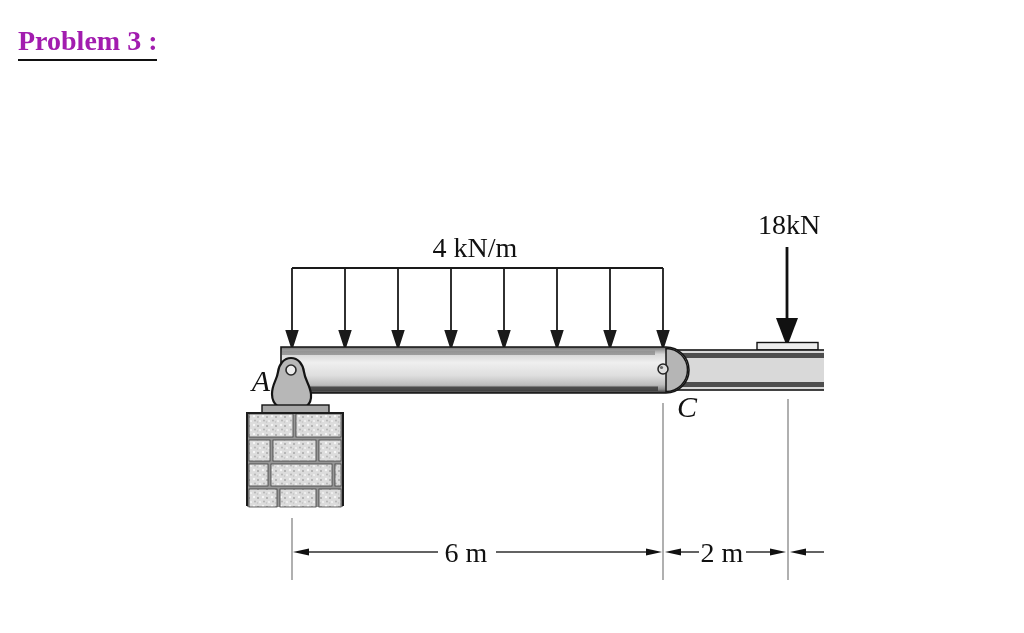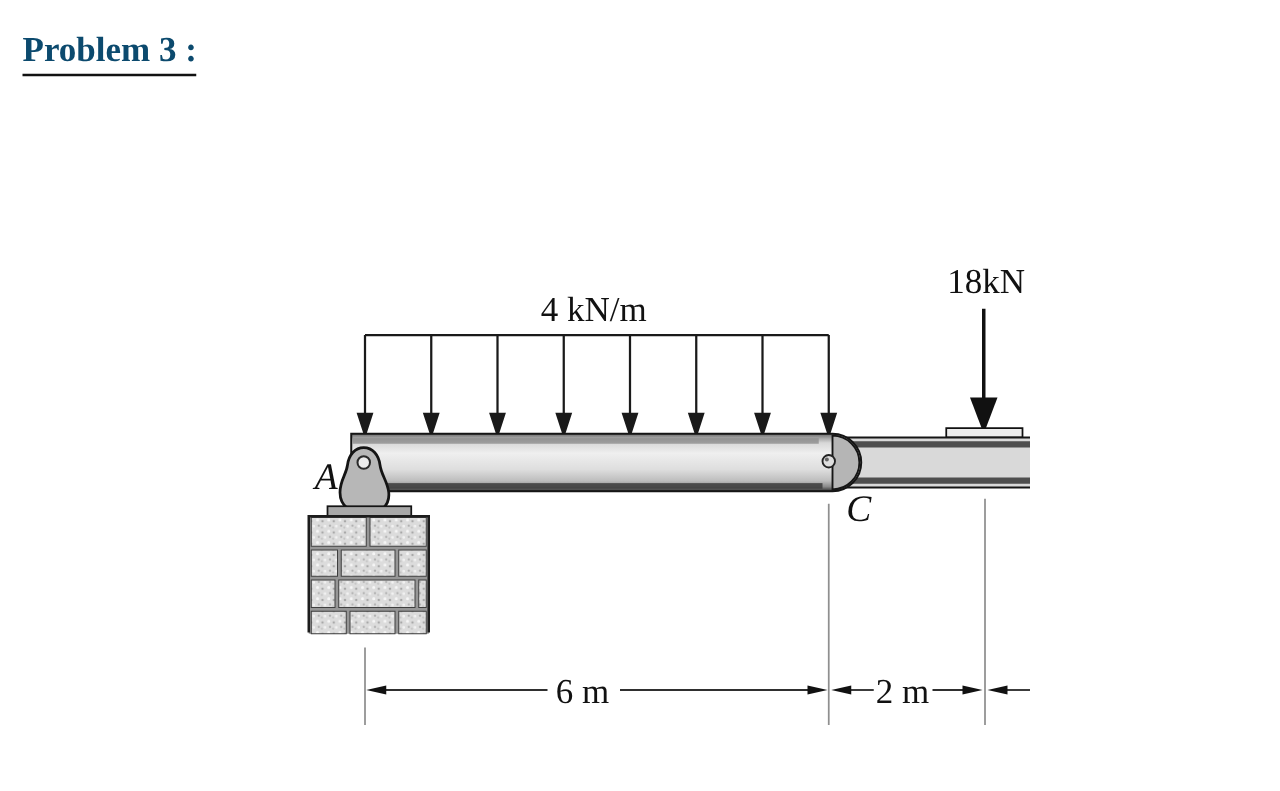--- a/index.html
+++ b/index.html
@@ -1,18 +1,18 @@
 <!DOCTYPE html>
 <html><head>
 <meta charset="utf-8">
 <style>
   html,body{margin:0;padding:0;background:#fff;}
   .page{
     position:relative;width:824px;height:633px;background:#ffffff;
-    font-family:"Liberation Serif",serif;color:#0c4a6e;overflow:hidden;
+    font-family:"Liberation Serif",serif;color:#a21caf;overflow:hidden;
   }
   .title{
     position:absolute;left:18px;top:26px;font-size:28px;font-weight:bold;
     display:inline-block;border-bottom:2.5px solid #111;padding-bottom:2px;line-height:1.1;
   }
   .subtitle{
     position:absolute;left:18px;top:63px;font-size:27.5px;line-height:1.15;white-space:nowrap;
   }
   svg.figure{position:absolute;left:0;top:0;width:1024px;height:633px;}
   svg text{font-family:"Liberation Serif",serif;fill:#111;}

